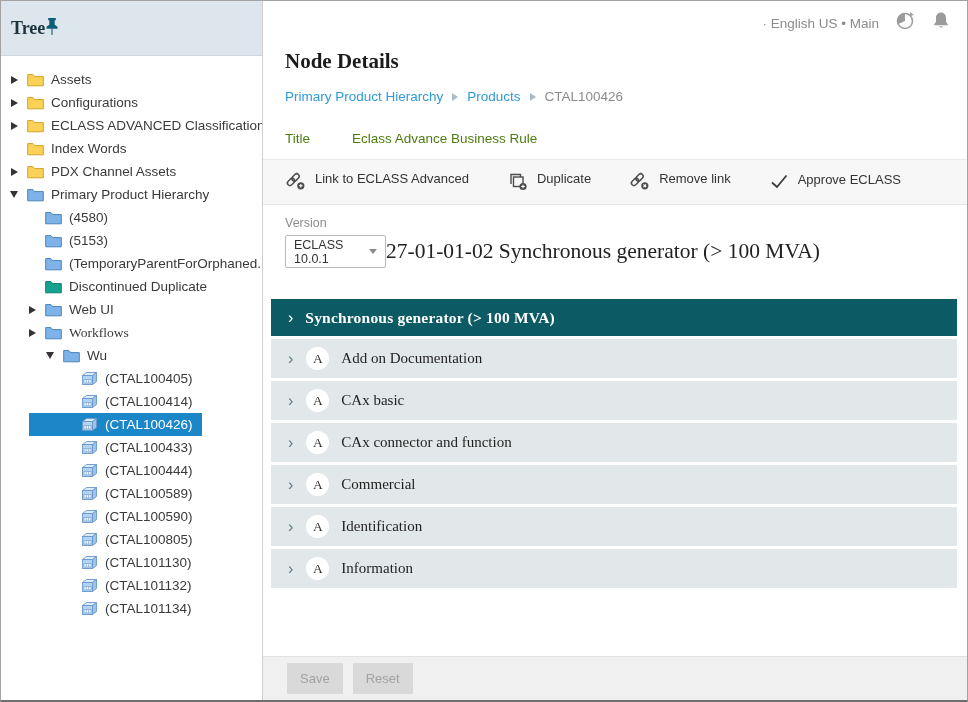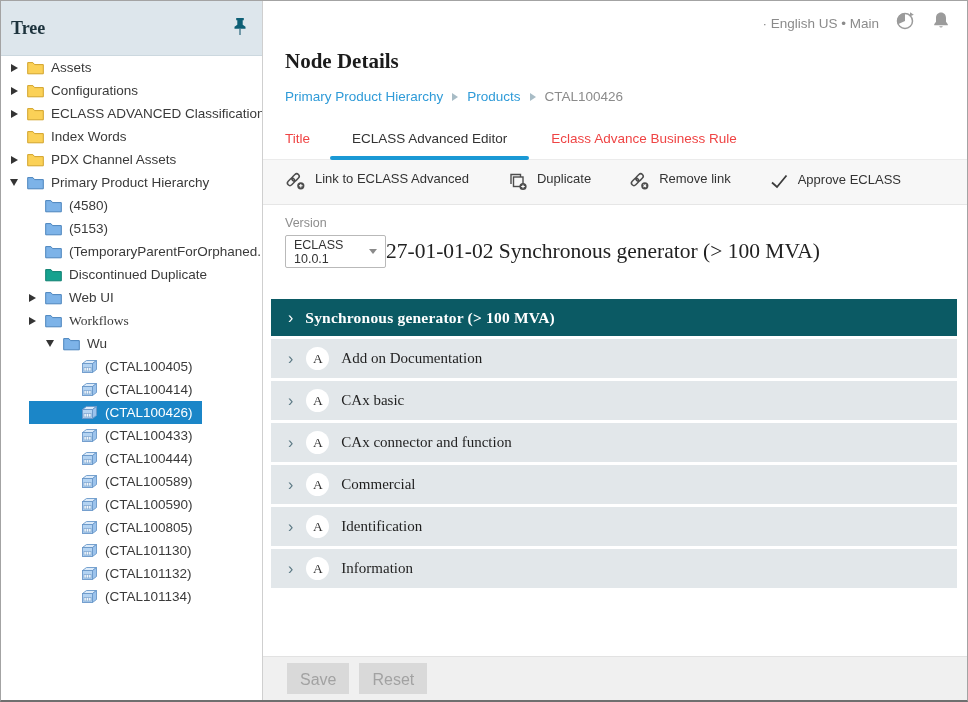--- a/index.html
+++ b/index.html
@@ -2,44 +2,44 @@
 <html><head>
 <meta charset="utf-8">
 <style>
   *{box-sizing:border-box;margin:0;padding:0}
   html,body{width:968px;height:702px;overflow:hidden}
   body{font-family:"Liberation Sans",sans-serif;background:#fff}
   .window{width:968px;height:702px;border:1px solid #a3a3a3;border-bottom:2px solid #6f6f6f;display:flex;background:#fff;overflow:hidden}
 
   
   .tree-panel{width:262px;min-width:262px;border-right:1px solid #cfcfcf;display:flex;flex-direction:column;background:#fff}
-  .tree-header{height:55px;background:#dde6ec;border-bottom:1px solid #ccd8df;display:flex;align-items:center;justify-content:space-between;padding:0 15px 0 10px;flex:none}
+  .tree-header{height:55px;background:#dde6ec;border-bottom:1px solid #ccd8df;display:flex;align-items:center;justify-content:flex-start;padding:0 15px 0 10px;flex:none}
   .tree-title{font-family:"Liberation Serif",serif;font-weight:700;font-size:18px;color:#1d333d}
   .pin-btn{display:flex;align-items:center;cursor:pointer}
-  .tree-body{flex:1;overflow:hidden}
+  .tree-body{flex:1;padding-top:12px;overflow:hidden}
   .tree-row{height:23px;display:flex;align-items:center;font-size:13.5px;color:#3a3a3a;white-space:nowrap;cursor:default}
   .arrow{width:18px;min-width:18px;display:inline-flex;align-items:center}
   .tri-right{width:0;height:0;border-left:7px solid #343434;border-top:4.5px solid transparent;border-bottom:4.5px solid transparent;margin-left:2px}
   .tri-down{width:0;height:0;border-top:7px solid #343434;border-left:4.5px solid transparent;border-right:4.5px solid transparent;margin-left:1px}
   .row-core{display:inline-flex;align-items:center;height:23px;padding-right:9px;overflow:hidden}
   .row-core .ticon{margin-right:7px;display:inline-flex;flex:none}
   .tree-row.selected .row-core{background:#1b86c8;color:#fff;padding-left:52px;margin-left:-52px}
 
   
   .main{flex:1;display:flex;flex-direction:column;background:#fff;overflow:hidden}
   .topbar{height:44px;display:flex;align-items:center;justify-content:flex-end;gap:15px;padding-right:16px;flex:none}
   .session-label{color:#8b8b8b;font-size:13.5px}
   .icon-btn{display:flex;align-items:center;cursor:pointer}
   .page-title{font-family:"Liberation Serif",serif;font-size:21px;font-weight:600;color:#1b1b1b;margin:4px 0 15px 22px}
   .breadcrumb{display:flex;align-items:center;gap:9px;margin-left:22px;font-size:13.5px}
   .crumb-link{color:#2f9bd8;cursor:pointer}
   .crumb-sep{width:0;height:0;border-left:6px solid #a8bcc6;border-top:4px solid transparent;border-bottom:4px solid transparent}
   .crumb-current{color:#8b8b8b}
   .tabs{display:flex;margin-top:17px;border-bottom:1px solid #ebebeb;padding-left:22px;flex:none}
-  .tab{padding:10px 22px 13px;font-size:13.5px;color:#ef4444;position:relative;cursor:pointer}
+  .tab{padding:10px 22px 13px;font-size:13.5px;color:#4d7c0f;position:relative;cursor:pointer}
   .tab:first-child{padding-left:0;padding-right:20px}
   .tab.active{color:#333}
   .tab.active::after{content:"";position:absolute;left:0;right:0;bottom:-1px;height:4px;background:#1a99d5;border-radius:2px}
   .toolbar{height:45px;background:#f7f7f7;border-bottom:1px solid #e6e6e6;display:flex;align-items:center;gap:38px;padding-left:22px;flex:none}
   .tool-btn{display:flex;gap:9px;font-size:13px;color:#333;cursor:pointer}
   .version-block{padding:11px 0 0 22px;flex:none}
   .version-label{font-size:12.5px;color:#8d8d8d;margin-bottom:5px}
   .version-row{display:flex;align-items:center;}
   .select{width:101px;height:33px;border:1px solid #b9b9b9;border-radius:2px;background:#fff;display:flex;align-items:center;justify-content:space-between;padding:0 8px;font-size:12.5px;color:#333;cursor:pointer}
   .caret{width:0;height:0;border-top:5px solid #8a8a8a;border-left:4px solid transparent;border-right:4px solid transparent}
@@ -49,21 +49,21 @@
   .acc-header{height:37px;background:#0b5a64;color:#fff;display:flex;align-items:center;padding-left:17px;margin-bottom:3px;cursor:pointer}
   .chev{font-size:16px;line-height:1;margin-right:12px}
   .acc-header .chev{color:#fff}
   .acc-header .lbl{font-family:"Liberation Serif",serif;font-size:15.5px;font-weight:600;letter-spacing:.2px}
   .acc-row{height:39px;background:#e2e7ea;display:flex;align-items:center;padding-left:17px;margin-bottom:3px;cursor:pointer}
   .acc-row .chev{color:#5d7a85;margin-right:13px}
   .badge{width:23px;height:23px;border-radius:50%;background:#fff;display:flex;align-items:center;justify-content:center;font-family:"Liberation Serif",serif;font-size:13.5px;color:#333;margin-right:12px;flex:none}
   .acc-row .lbl{font-family:"Liberation Serif",serif;font-size:15px;color:#1f1f1f}
 
   .footer{margin-top:auto;height:44px;background:#f0f0f0;border-top:1px solid #e2e2e2;display:flex;align-items:center;gap:10px;padding-left:24px;flex:none}
-  .btn{height:31px;background:#d9d9d9;color:#a2a2a2;border:none;font-size:16px;padding:8px 13px;font-family:"Liberation Sans",sans-serif;cursor:default}
+  .btn{height:31px;background:#d9d9d9;color:#a2a2a2;border:none;font-size:13px;padding:8px 13px;font-family:"Liberation Sans",sans-serif;cursor:default}
 </style>
 </head>
 <body>
 
 <div class="window">
 
   <aside class="tree-panel">
     <div class="tree-header">
       <span class="tree-title">Tree</span>
       <span class="pin-btn">
@@ -431,21 +431,20 @@
     <nav class="breadcrumb">
       <span class="crumb-link">Primary Product Hierarchy</span>
       <span class="crumb-sep"></span>
       <span class="crumb-link">Products</span>
       <span class="crumb-sep"></span>
       <span class="crumb-current">CTAL100426</span>
     </nav>
 
     <div class="tabs">
       <div class="tab">Title</div>
-      <div class="tab active">ECLASS Advanced Editor</div>
       <div class="tab">Eclass Advance Business Rule</div>
     </div>
 
     <div class="toolbar">
       <span class="tool-btn">
         <span>
           <svg width="21" height="20" viewBox="0 0 21 20">
             <g fill="none" stroke="#4d4d4d" stroke-width="1.5" transform="rotate(-45 8.5 8.5)">
               <rect x="1" y="6" width="8.2" height="5" rx="2.5"></rect>
               <rect x="7.3" y="6" width="8.2" height="5" rx="2.5"></rect>

